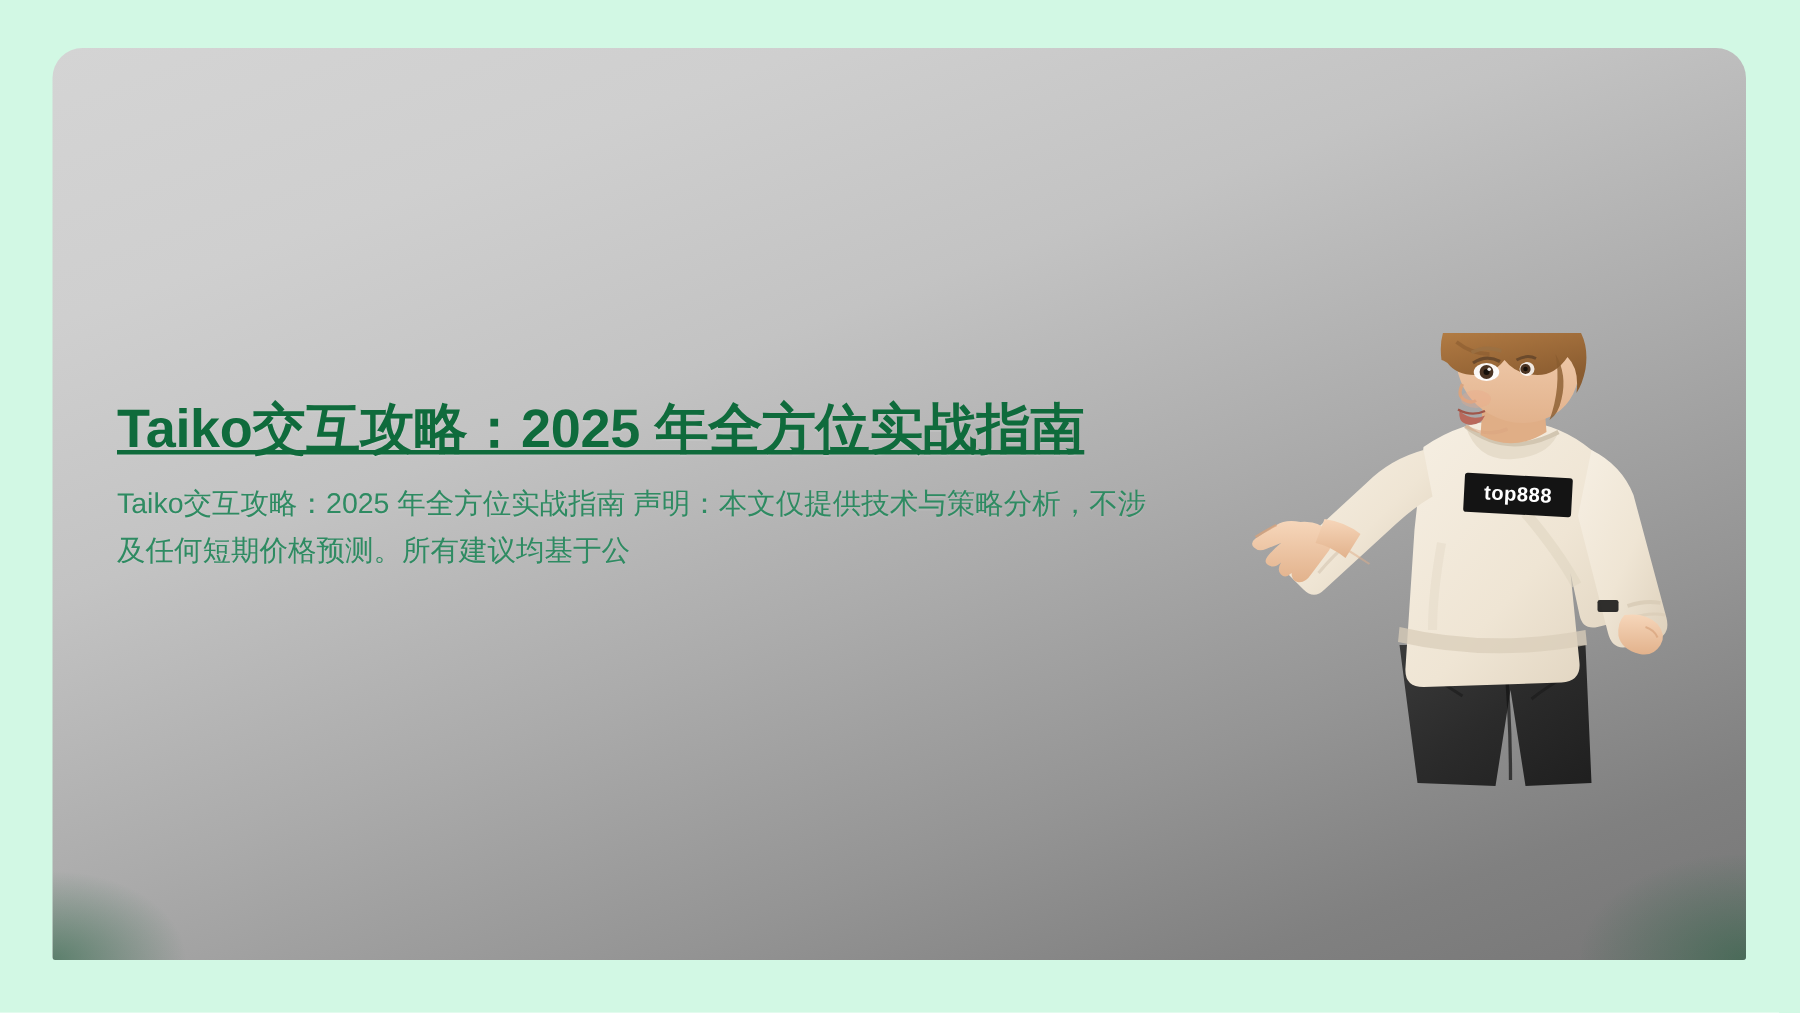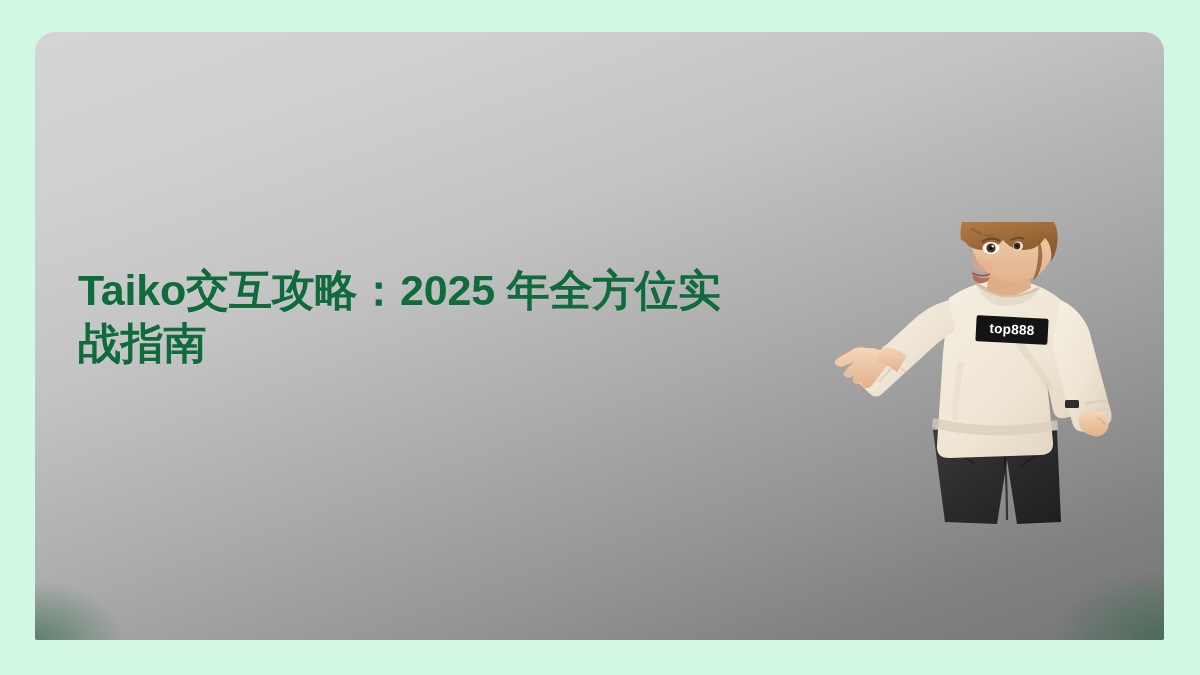--- a/index.html
+++ b/index.html
@@ -47,27 +47,28 @@
     pointer-events:none;
   }
 
   
   #text-block {
     position:absolute;
     left:43px; top:232px;
     width:700px;
   }
   #slide-title {
-    font-size:43px;
+    font-size:36px;
     line-height:1.23;
     font-weight:700;
     color:#0f6b3c;
     letter-spacing:-0.2px;
     text-shadow:0 1px 0 rgba(255,255,255,.10);
     max-width:680px;
+    text-decoration:underline;
   }
   #slide-subtitle {
     margin-top:14px;
     font-size:19px;
     line-height:1.62;
     font-weight:400;
     color:#2e8b62;
     max-width:710px;
     text-shadow:0 1px 0 rgba(255,255,255,.08);
   }
@@ -235,16 +236,17 @@
 
           <ellipse cx="163" cy="44" rx="10" ry="6" fill="#eaa98a" opacity=".35"></ellipse>
 
           <path d="M156 62 q14 8 28 2" stroke="#d9a47f" stroke-width="2" fill="none" opacity=".5"></path>
         </g>
       </svg>
     </div>
 
     <div id="text-block">
       <h1 id="slide-title">Taiko交互攻略：2025 年全方位实战指南</h1>
+      <p id="slide-subtitle">Taiko交互攻略：2025 年全方位实战指南 声明：本文仅提供技术与策略分析，不涉及任何短期价格预测。所有建议均基于公</p>
     </div>
 
   </div>
 </div>
 
 </body></html>

